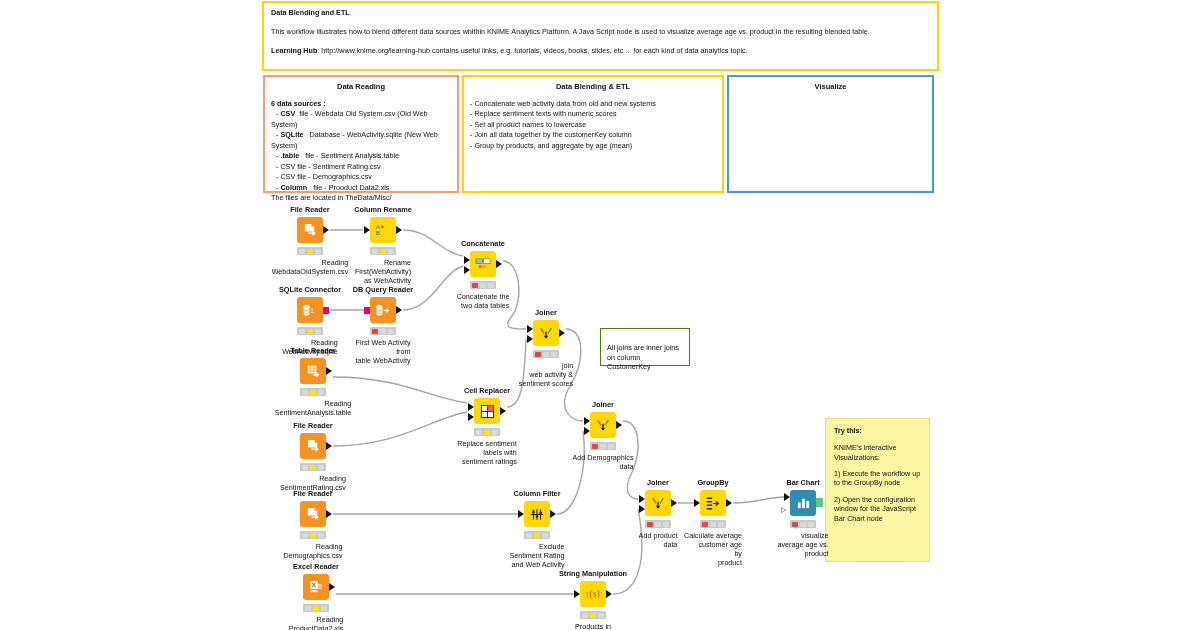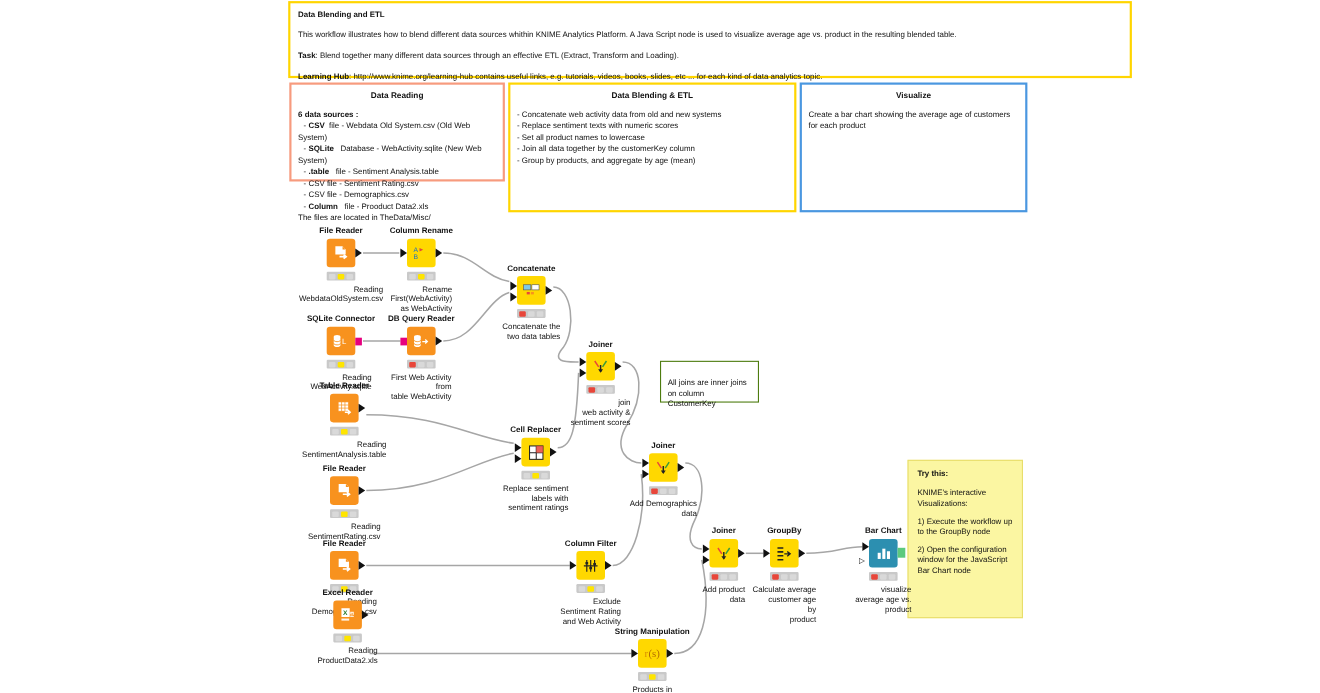--- a/index.html
+++ b/index.html
@@ -114,34 +114,31 @@
       <path d="M613,594 C638,594 648,560 638,509"></path>
 
       <path d="M336,594 L574,594"></path>
 
       <path d="M678,503 L694,503"></path>
 
       <path d="M733,503 C760,503 766,497 784,497"></path>
     </g>
   </svg>
 
-  <div class="anno head" style="left:262px;top:1px;width:767px;height:70px;">
+  <div class="anno head" style="left:262px;top:1px;width:677px;height:70px;">
     <div class="head-inner">
       <p class="anno-title">Data Blending and ETL</p>
       <p style="margin-top:10px;">This workflow illustrates how to blend different data sources whithin KNIME Analytics Platform. A Java Script node is used to visualize average age vs. product in the resulting blended table.</p>
       <p style="margin-top:10px;">
-        <span class="bold-lead">Task</span><span>: Blend together many different data sources through an effective ETL (Extract, Transform and Loading).</span>
-      </p>
-      <p style="margin-top:10px;">
         <span class="bold-lead">Learning Hub</span><span>:  http://www.knime.org/learning-hub contains useful links, e.g. tutorials, videos, books, slides, etc ... for each kind of data analytics topic.</span>
       </p>
     </div>
   </div>
 
-  <div class="anno orange" style="left:263px;top:75px;width:196px;height:90px;">
+  <div class="anno orange" style="left:263px;top:75px;width:196px;height:118px;">
     <div class="box-inner">
       <span class="anno-title center">Data Reading</span>
       <div class="lst" style="margin-top:8px;">
         <div><b>6 data sources   :</b></div>
         <div class="ind">-&nbsp;<b>CSV</b>&nbsp; file - Webdata Old System.csv (Old Web<span style="margin-left:-3px"></span></div>
         <div>System)</div>
         <div class="ind">-&nbsp;<b>SQLite</b>&nbsp;&nbsp; Database - WebActivity.sqlite (New Web</div>
         <div>System)</div>
         <div class="ind">-&nbsp;<b>.table</b>&nbsp;&nbsp; file - Sentiment Analysis.table</div>
         <div class="ind">- CSV file - Sentiment Rating.csv</div>
@@ -161,23 +158,20 @@
         <div>- Set all product names to lowercase</div>
         <div>- Join all data together by the customerKey column</div>
         <div>- Group by products, and aggregate by age (mean)</div>
       </div>
     </div>
   </div>
 
   <div class="anno blue" style="left:727px;top:75px;width:207px;height:118px;">
     <div class="box-inner">
       <span class="anno-title center">Visualize</span>
-      <div class="lst" style="margin-top:8px;">
-        <div>Create a bar chart showing the average age of customers for each product</div>
-      </div>
     </div>
   </div>
 
   <div class="note joinnote" style="left:600px;top:328px;width:90px;height:38px;white-space:pre-line;">
     <span>All joins are inner joins
 on column CustomerKey</span>
   </div>
 
   <div class="note trythis" style="left:825px;top:418px;width:105px;height:144px;">
     <span class="t">Try this:</span>
@@ -413,21 +407,21 @@
       <span class="port out" style="top:9px;"></span>
     </div>
     <div class="leds">
         <i class="led red"></i>
         <i class="led grey"></i>
         <i class="led grey"></i>
       </div>
     <div class="node-label">Add Demographics<br>data</div>
   </div>
 
-  <div class="node" style="left:303px;top:546px;">
+  <div class="node" style="left:303px;top:574px;">
     <span class="node-title">Excel Reader</span>
     <div class="node-body nb-orange">
       <svg width="15" height="15" viewBox="0 0 16 16">
           <rect x="1.5" y="1" width="8" height="8.5" fill="#fff"></rect>
           <text x="3" y="7.6" font-size="6.5" font-family="Liberation Sans, sans-serif" fill="#2e7d32" font-weight="bold">X</text>
           <path d="M10 4.5h3.5v5H10z" fill="#fff" opacity=".85"></path>
           <path d="M10.6 8.6v-2M11.9 8.6v-3M13.1 8.6v-1.2" stroke="#f8921e" stroke-width=".9"></path>
           <rect x="1.5" y="11" width="7.5" height="2" fill="#fff" opacity=".9"></rect>
         </svg>
       <span class="port out"></span>

